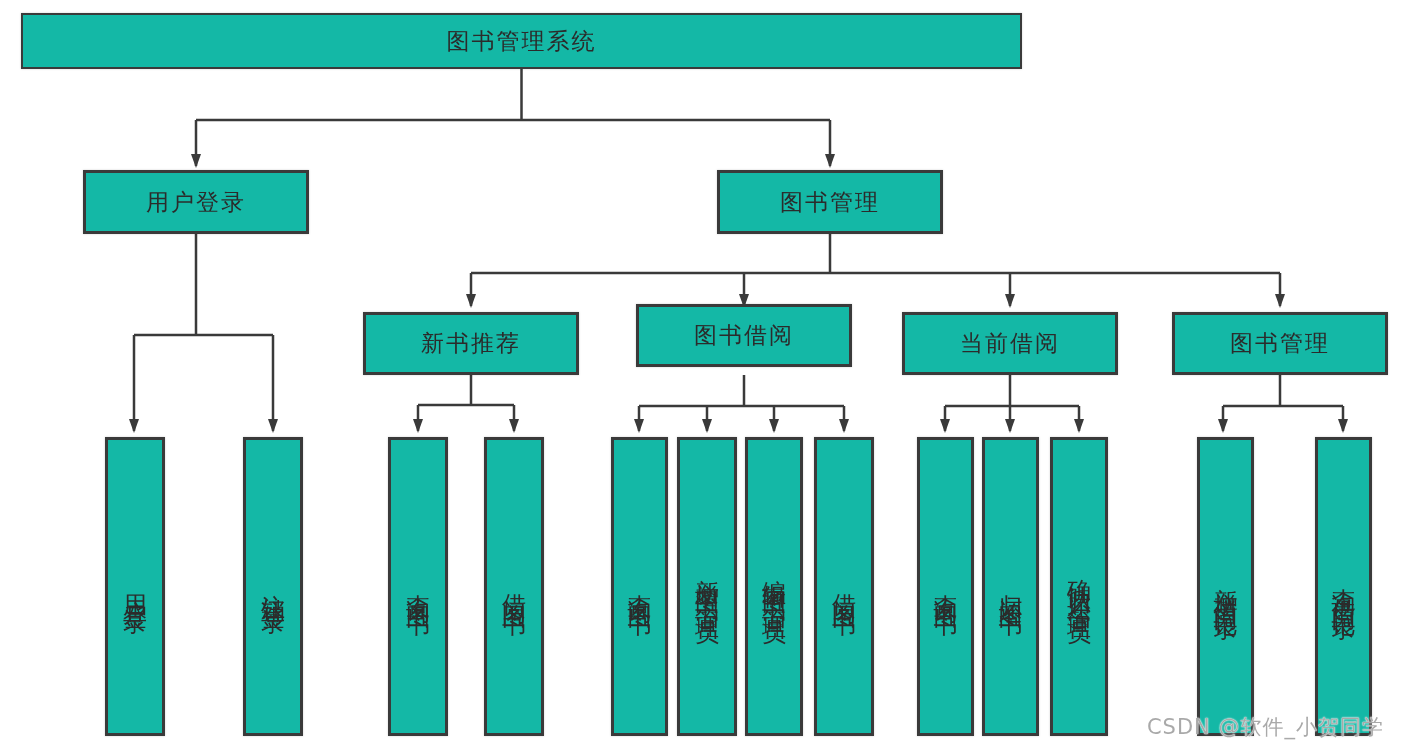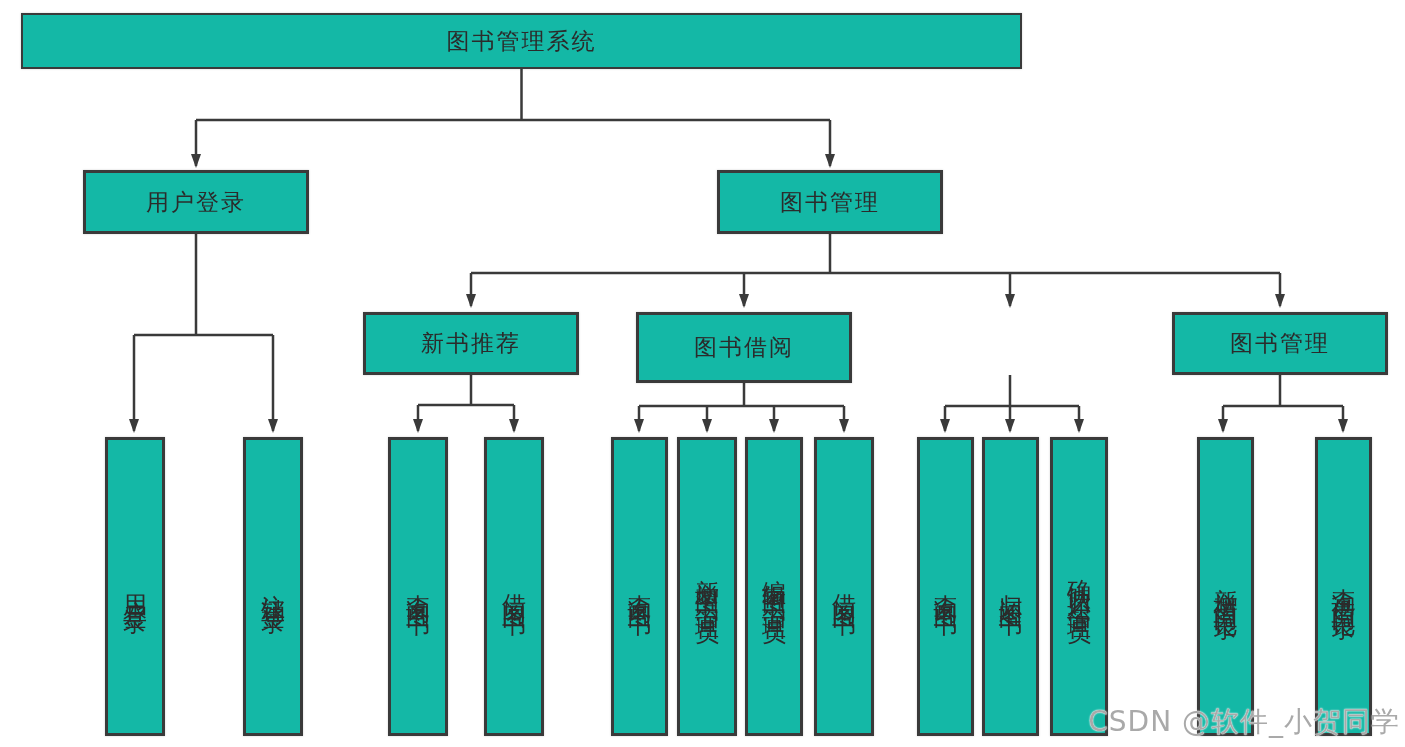--- a/index.html
+++ b/index.html
@@ -41,23 +41,23 @@
   .vbox { top: 437px; height: 299px; }
   .vlabel {
     writing-mode: vertical-rl;
     text-orientation: mixed;
     font-size: 24px;
     letter-spacing: 6px;
     line-height: 1;
   }
   #watermark {
     position: absolute;
-    right: 5px;
+    right: 21px;
     bottom: 6px;
-    font-size: 28px;
+    font-size: 21px;
     color: var(--watermark);
     text-shadow: 0 0 2px #fff, 0 0 1px #fff;
     white-space: nowrap;
     letter-spacing: 1px;
     z-index: 5;
   }
 </style>
 </head>
 <body>
 
@@ -111,22 +111,25 @@
   <div class="node" style="left:83px; top:170px; width:226px; height:64px;">
     <span class="hlabel">用户登录</span>
   </div>
   <div class="node" style="left:363px; top:312px; width:216px; height:63px;">
     <span class="hlabel">新书推荐</span>
   </div>
 
   <div class="node" style="left:717px; top:170px; width:226px; height:64px;">
     <span class="hlabel">图书管理</span>
   </div>
-  <div class="node" style="left:636px; top:312px; width:216px; height:71px;">
+  <div class="node" style="left:636px; top:304px; width:216px; height:63px;">
     <span class="hlabel">图书借阅</span>
+  </div>
+  <div class="node" style="left:902px; top:312px; width:216px; height:63px;">
+    <span class="hlabel">当前借阅</span>
   </div>
   <div class="node" style="left:1172px; top:312px; width:216px; height:63px;">
     <span class="hlabel">图书管理</span>
   </div>
 
   <div class="node vbox" style="left:105px; width:60px;">
     <span class="vlabel">用户登录</span>
   </div>
   <div class="node vbox" style="left:243px; width:60px;">
     <span class="vlabel">注销登录</span>

